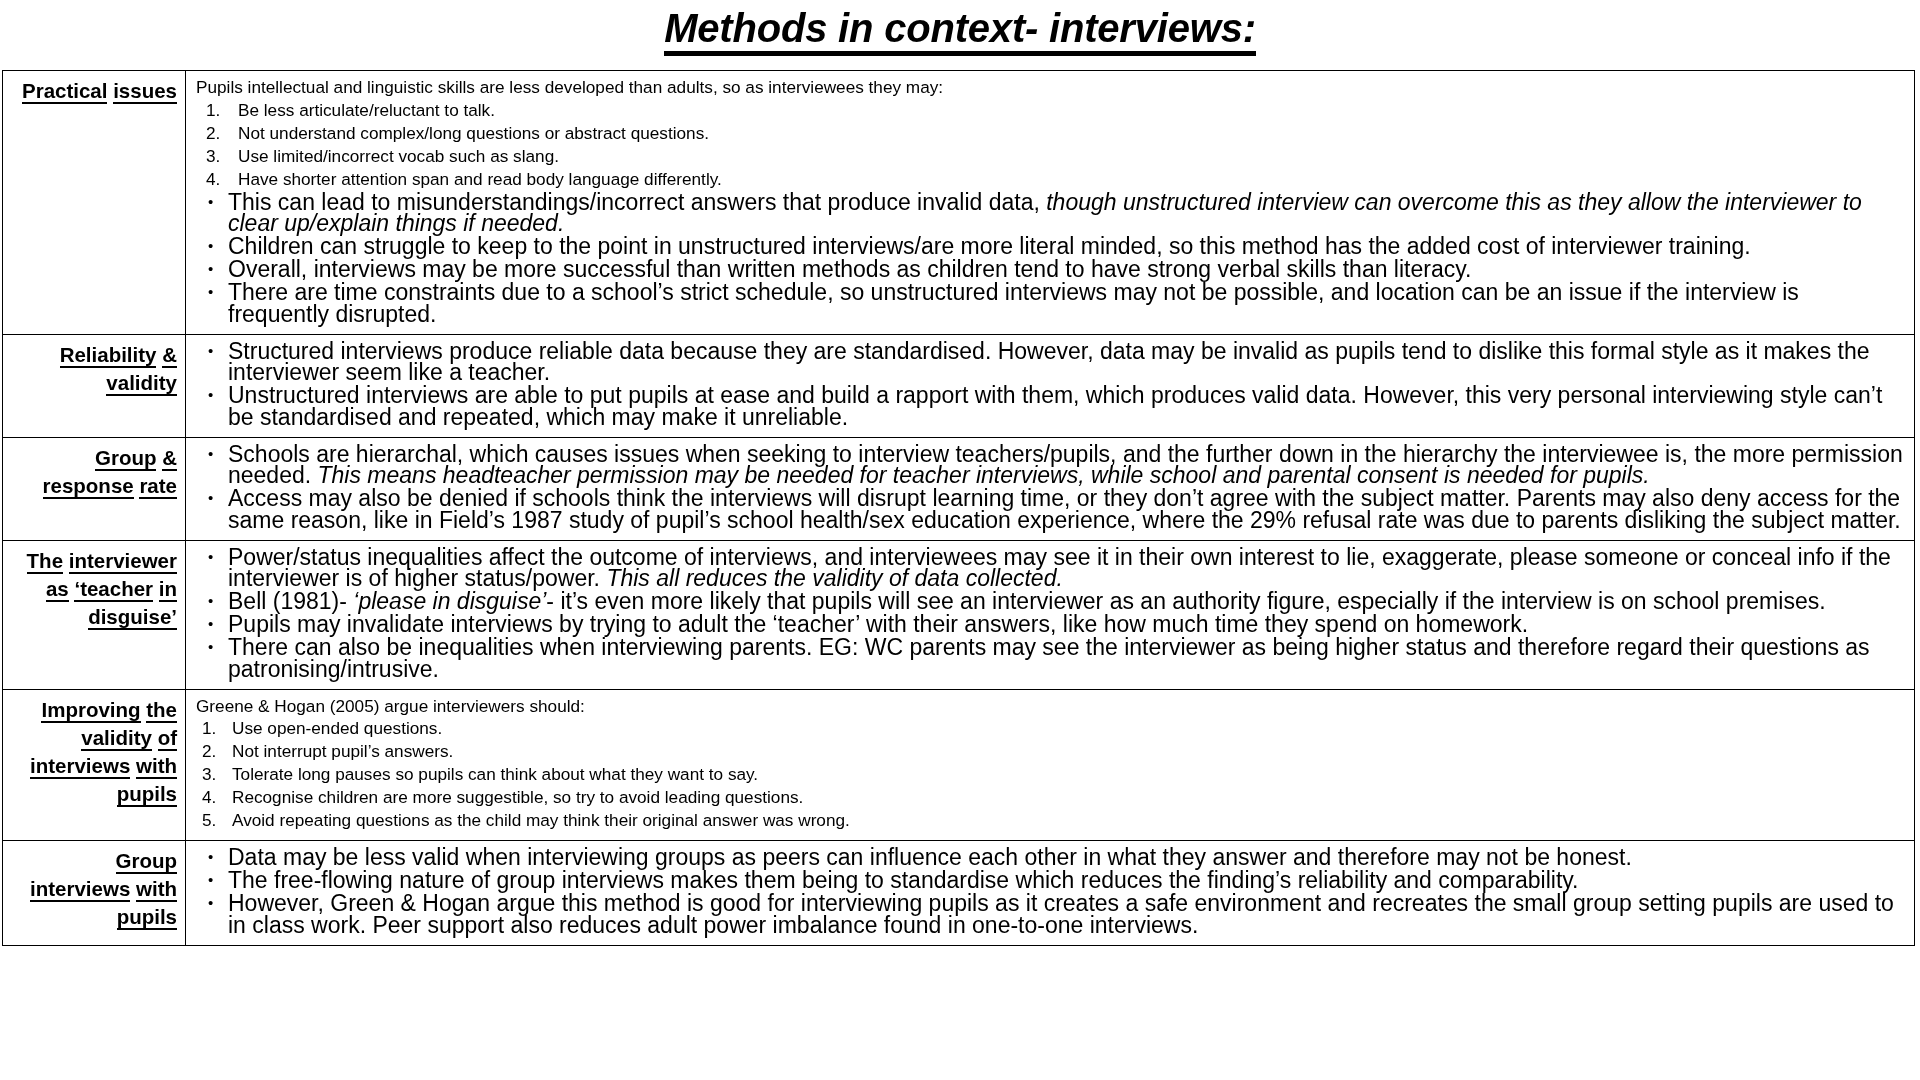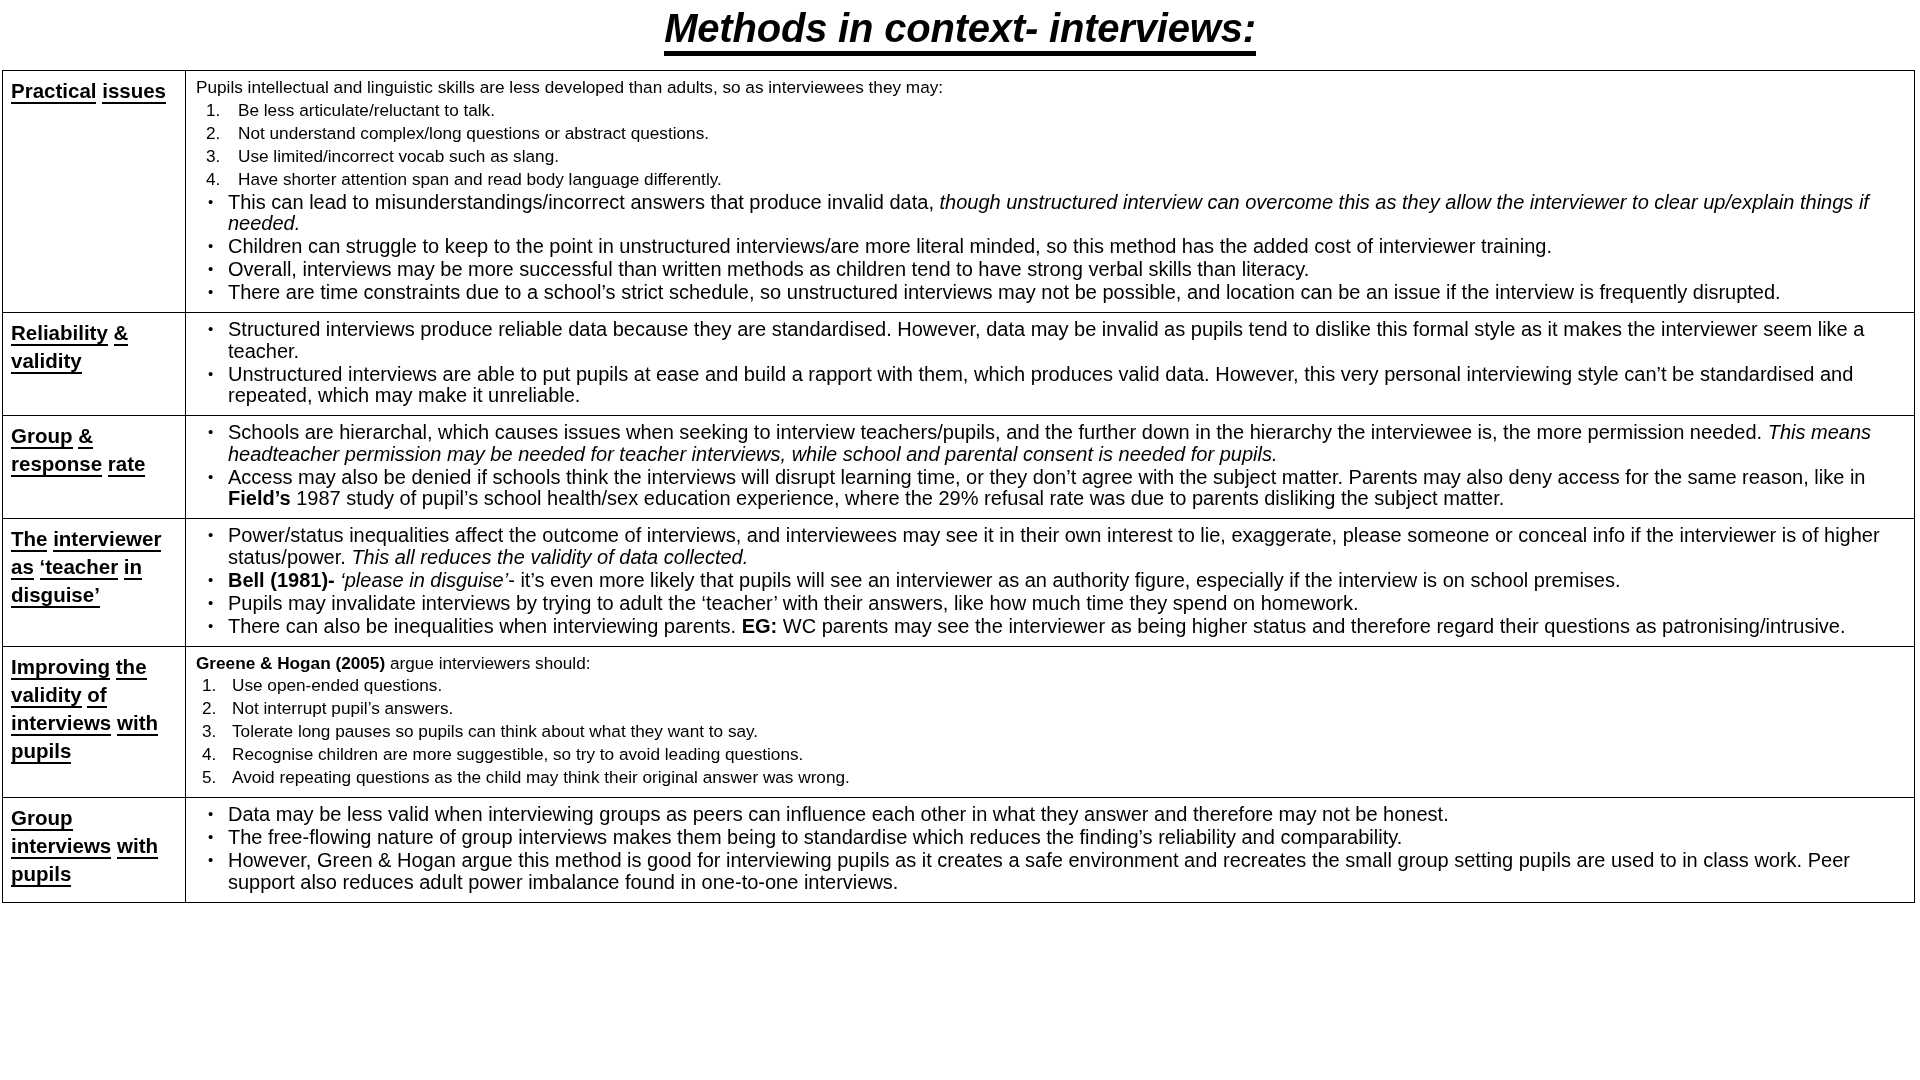--- a/index.html
+++ b/index.html
@@ -47,20 +47,21 @@
   table.mainTable td {
     border: 1.6px solid #000000;
     vertical-align: top;
     padding: 6px 8px 7px 8px;
   }
   td.labelCell {
     width: 166px;
     padding-left: 10px;
     padding-right: 4px;
     padding-top: 8px;
+    text-align: right;
   }
   .labelText {
     font-weight: bold;
     font-size: 20.5px;
     line-height: 28px;
   }
   .labelText .u {
     border-bottom: 2.5px solid #000;
     display: inline;
     padding-bottom: 0px;
@@ -79,21 +80,21 @@
     padding-left: 2px;
   }
   ul.bullets, ol.nums {
     margin: 0;
     padding: 0;
     list-style: none;
   }
   ul.bullets > li {
     position: relative;
     padding-left: 34px;
-    font-size: 20px;
+    font-size: 23px;
     line-height: 21.5px;
     margin: 0 0 1.5px 0;
   }
   ul.bullets > li:before {
     content: "\2022";
     position: absolute;
     left: 14px;
     top: -1px;
     font-size: 15px;
   }
@@ -110,21 +111,21 @@
     top: 0;
     width: 26px;
   }
   ol.nums.tight > li {
     padding-left: 38px;
   }
   ol.nums.tight > li .num {
     left: 8px;
   }
   em { font-style: italic; }
-  strong { font-weight: bold; }
+  strong { font-weight: normal; }
 </style>
 </head>
 <body>
 
 <div class="page">
 
   <h1 class="doc-title"><span class="tt">Methods in context- interviews:</span></h1>
 
   <table class="mainTable">
     <tbody>

